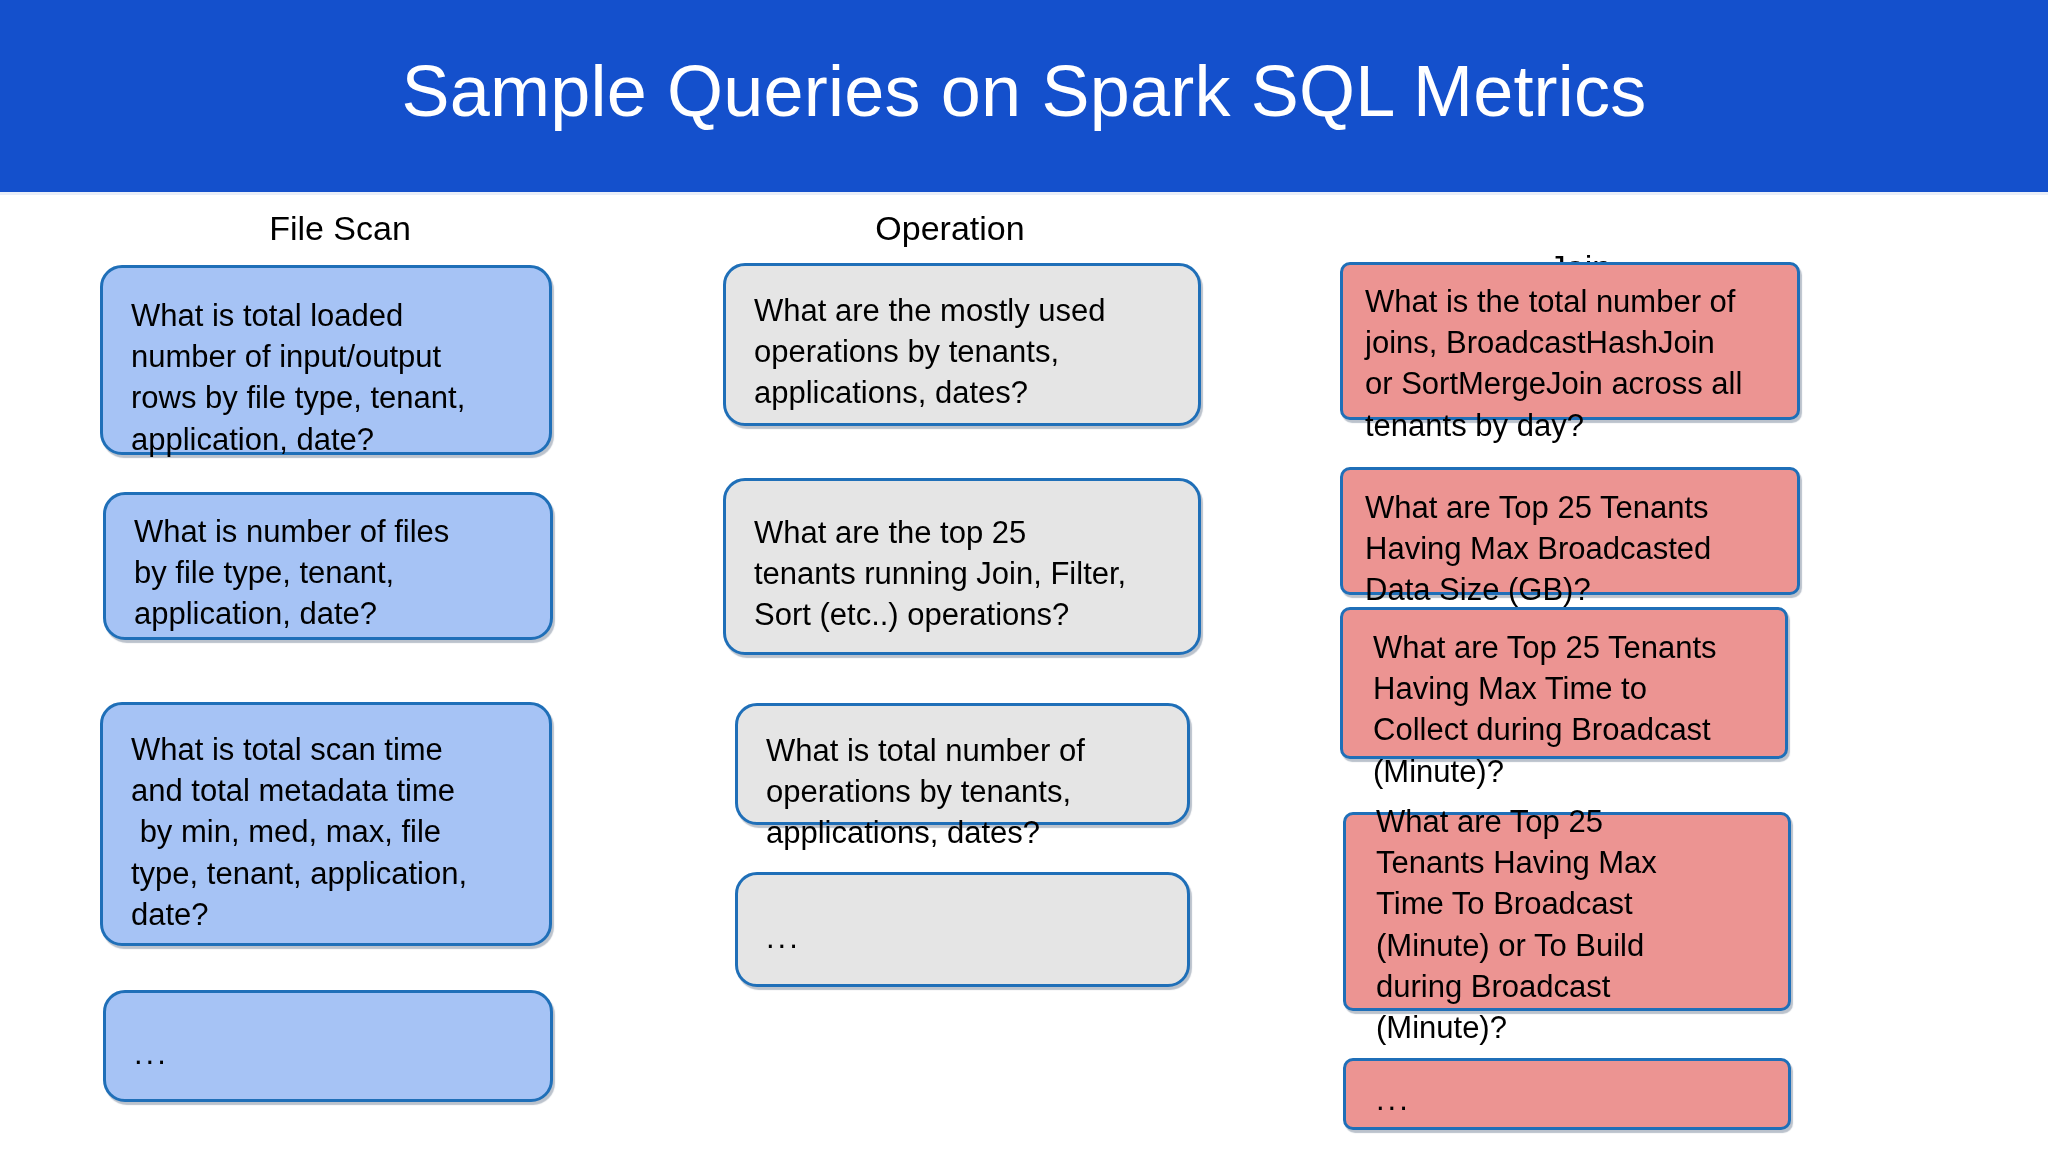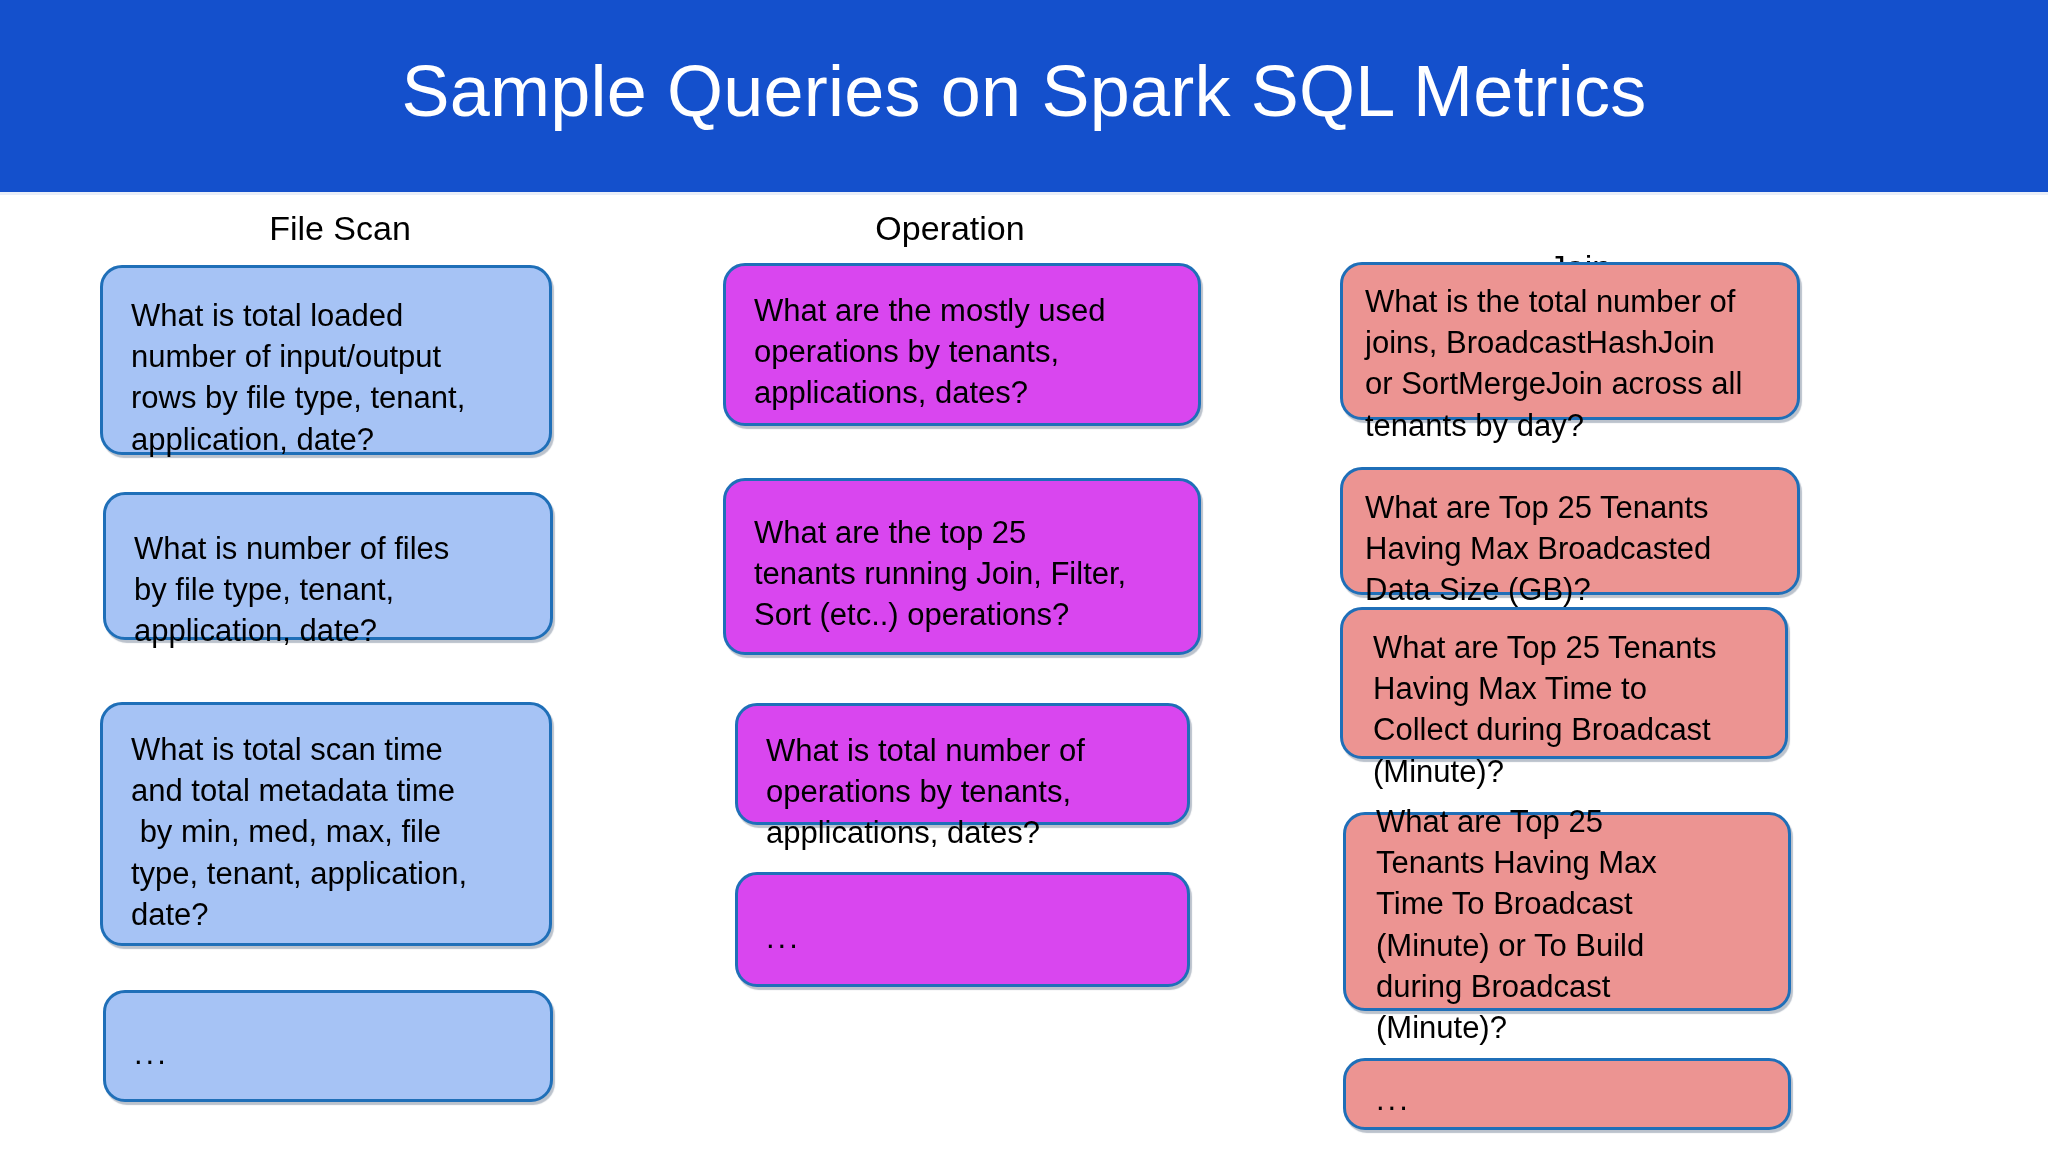--- a/index.html
+++ b/index.html
@@ -84,36 +84,36 @@
     position: absolute;
     left: 28px;
     right: 16px;
     color: #000000;
     font-size: 31px;
     line-height: 1.33;
     font-weight: 400;
     white-space: pre-wrap;
   }
   .blue   { background: #A6C3F5; }
-  .orange { background: #d946ef; }
-  .pink   { background: #EC9492; }
+  .orange { background: #e5e5e5; }
+  .pink   { background: #EC9492; border-radius: 10px; }
 
   .dots {
     font-size: 31px;
     font-weight: 700;
     letter-spacing: 3px;
     color: #000000;
   }
 
   
   #box-fs-1 { left: 100px; top: 265px;  width: 452px; height: 190px; }
   #box-fs-1 .qtext { top: 27px; }
 
   #box-fs-2 { left: 103px; top: 492px;  width: 450px; height: 148px; }
-  #box-fs-2 .qtext { top: 33px; }
+  #box-fs-2 .qtext { top: 16px; }
 
   #box-fs-3 { left: 100px; top: 702px;  width: 452px; height: 244px; }
   #box-fs-3 .qtext { top: 24px; }
 
   #box-fs-4 { left: 103px; top: 990px;  width: 450px; height: 112px; }
   #box-fs-4 .qtext { top: 40px; }
 
   
   #box-op-1 { left: 723px; top: 263px;  width: 478px; height: 163px; }
   #box-op-1 .qtext { top: 24px; }

